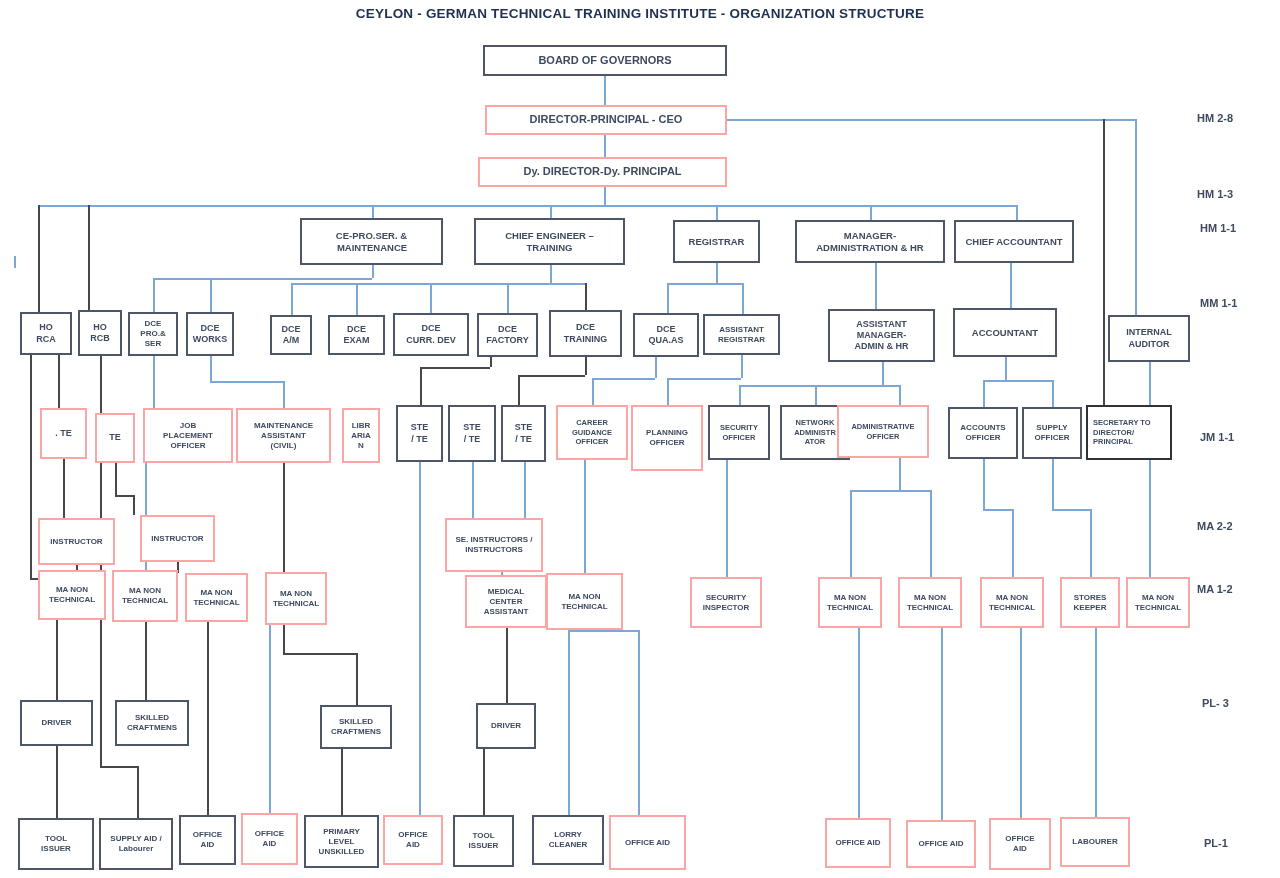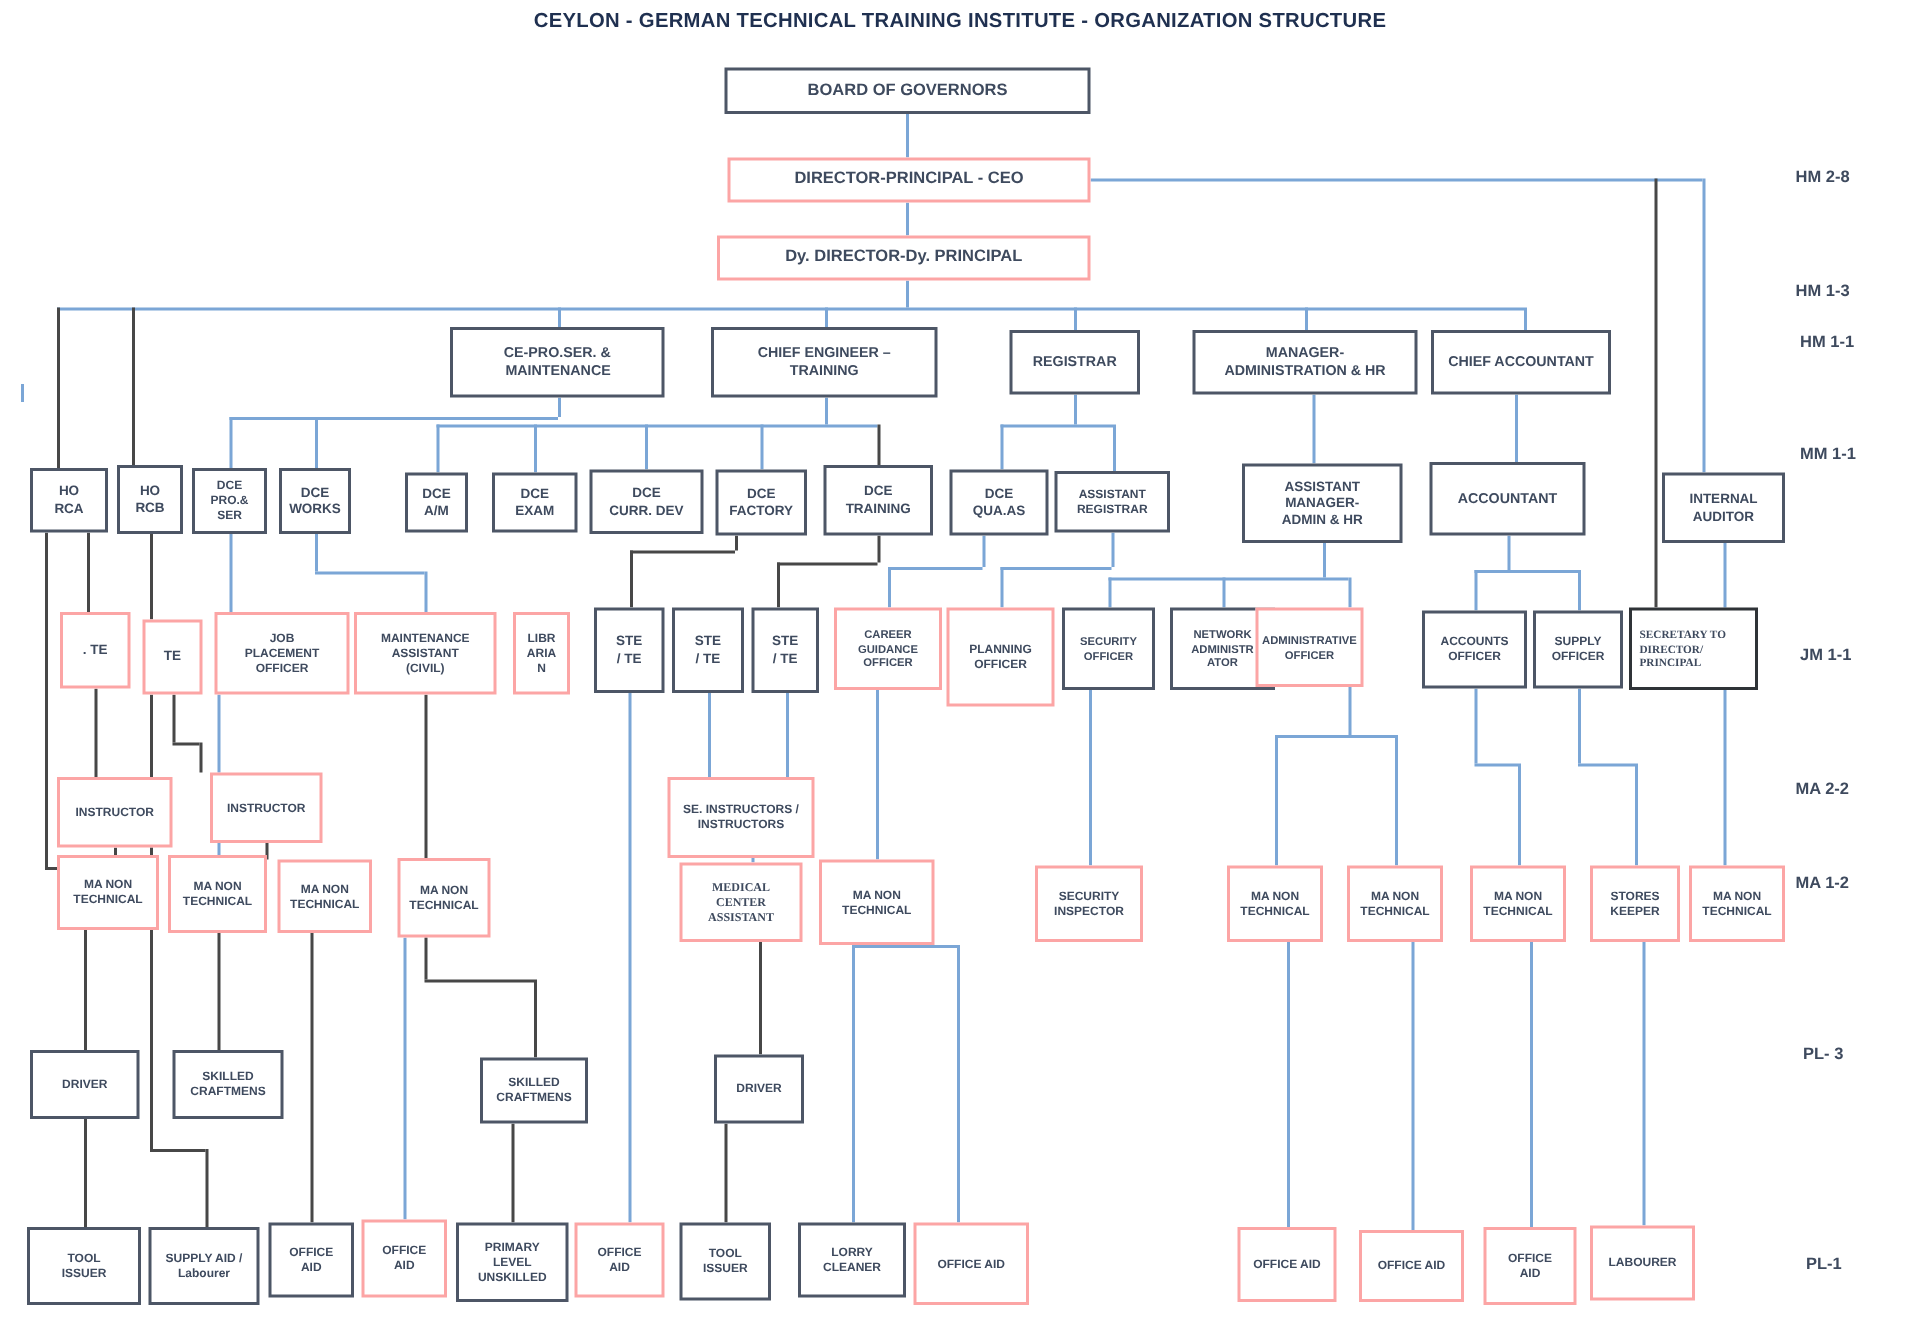--- a/index.html
+++ b/index.html
@@ -5,21 +5,21 @@
   html,body{margin:0;padding:0;background:#ffffff;}
   #stage{position:relative;width:1280px;height:878px;background:#ffffff;overflow:hidden;
          font-family:"Liberation Sans", sans-serif;}
   #title{position:absolute;left:0;top:6px;width:1280px;text-align:center;
          font-size:13.5px;font-weight:bold;color:#1f3050;letter-spacing:.2px;}
   .box{position:absolute;box-sizing:border-box;background:#ffffff;z-index:3;
        display:flex;align-items:center;justify-content:center;text-align:center;
        white-space:pre-line;color:#3e4a5e;font-weight:bold;line-height:1.25;padding:1px 2px;}
   .bd-d{border:2px solid #4d5666;}
   .bd-b{border:2px solid #fca5a5;}
-  .bd-k{border:2px solid #2f3337;font-family:Liberation Serif, serif;}
+  .bd-k{border:2px solid #2f3337;}
   .fs-lg{font-size:11px;}
   .fs-md{font-size:9.5px;}
   .fs-sm{font-size:9px;}
   .fs-xs{font-size:8px;}
   .fs-xxs{font-size:7.5px;}
   .al-left{justify-content:flex-start;text-align:left;padding-left:5px;}
   .line{position:absolute;z-index:1;}
   .ln-b{background:#7ba6d6;}
   .ln-d{background:#474747;}
   .grade{position:absolute;z-index:4;font-size:11px;font-weight:bold;color:#3e4a5e;white-space:nowrap;}
@@ -198,42 +198,42 @@
       <div class="box bd-b fs-xxs" style="left: 556px; top: 405px; width: 72px; height: 55px;">CAREER
 GUIDANCE
 OFFICER</div>
       <div class="box bd-b fs-xs" style="left: 631px; top: 405px; width: 72px; height: 66px;">PLANNING
 OFFICER</div>
       <div class="box bd-d fs-xxs" style="left: 708px; top: 405px; width: 62px; height: 55px;">SECURITY
 OFFICER</div>
       <div class="box bd-d fs-xxs" style="left: 780px; top: 405px; width: 70px; height: 55px;">NETWORK
 ADMINISTR
 ATOR</div>
-      <div class="box bd-b fs-xxs" style="left: 837px; top: 405px; width: 72px; height: 53px;">ADMINISTRATIVE
+      <div class="box bd-b fs-xxs" style="left: 837px; top: 405px; width: 92px; height: 53px;">ADMINISTRATIVE
 OFFICER</div>
       <div class="box bd-d fs-xs" style="left: 948px; top: 407px; width: 70px; height: 52px;">ACCOUNTS
 OFFICER</div>
       <div class="box bd-d fs-xs" style="left: 1022px; top: 407px; width: 60px; height: 52px;">SUPPLY
 OFFICER</div>
       <div class="box bd-k fs-xxs al-left" style="left: 1086px; top: 405px; width: 86px; height: 55px;">SECRETARY TO
 DIRECTOR/
 PRINCIPAL</div>
       <div class="box bd-b fs-xs" style="left: 38px; top: 518px; width: 77px; height: 47px;">INSTRUCTOR</div>
       <div class="box bd-b fs-xs" style="left: 140px; top: 515px; width: 75px; height: 47px;">INSTRUCTOR</div>
       <div class="box bd-b fs-xs" style="left: 445px; top: 518px; width: 98px; height: 54px;">SE. INSTRUCTORS /
 INSTRUCTORS</div>
       <div class="box bd-b fs-xs" style="left: 38px; top: 570px; width: 68px; height: 50px;">MA  NON
 TECHNICAL</div>
       <div class="box bd-b fs-xs" style="left: 112px; top: 570px; width: 66px; height: 52px;">MA  NON
 TECHNICAL</div>
       <div class="box bd-b fs-xs" style="left: 185px; top: 573px; width: 63px; height: 49px;">MA  NON
 TECHNICAL</div>
       <div class="box bd-b fs-xs" style="left: 265px; top: 572px; width: 62px; height: 53px;">MA  NON
 TECHNICAL</div>
-      <div class="box bd-b fs-xs" style="left: 453px; top: 575px; width: 82px; height: 53px; font-family: Liberation Serif, serif;">MEDICAL
+      <div class="box bd-b fs-xs" style="left: 465px; top: 575px; width: 82px; height: 53px;">MEDICAL
 CENTER
 ASSISTANT</div>
       <div class="box bd-b fs-xs" style="left: 546px; top: 573px; width: 77px; height: 57px;">MA  NON
 TECHNICAL</div>
       <div class="box bd-b fs-xs" style="left: 690px; top: 577px; width: 72px; height: 51px;">SECURITY
 INSPECTOR</div>
       <div class="box bd-b fs-xs" style="left: 818px; top: 577px; width: 64px; height: 51px;">MA  NON
 TECHNICAL</div>
       <div class="box bd-b fs-xs" style="left: 898px; top: 577px; width: 64px; height: 51px;">MA NON
 TECHNICAL</div>

